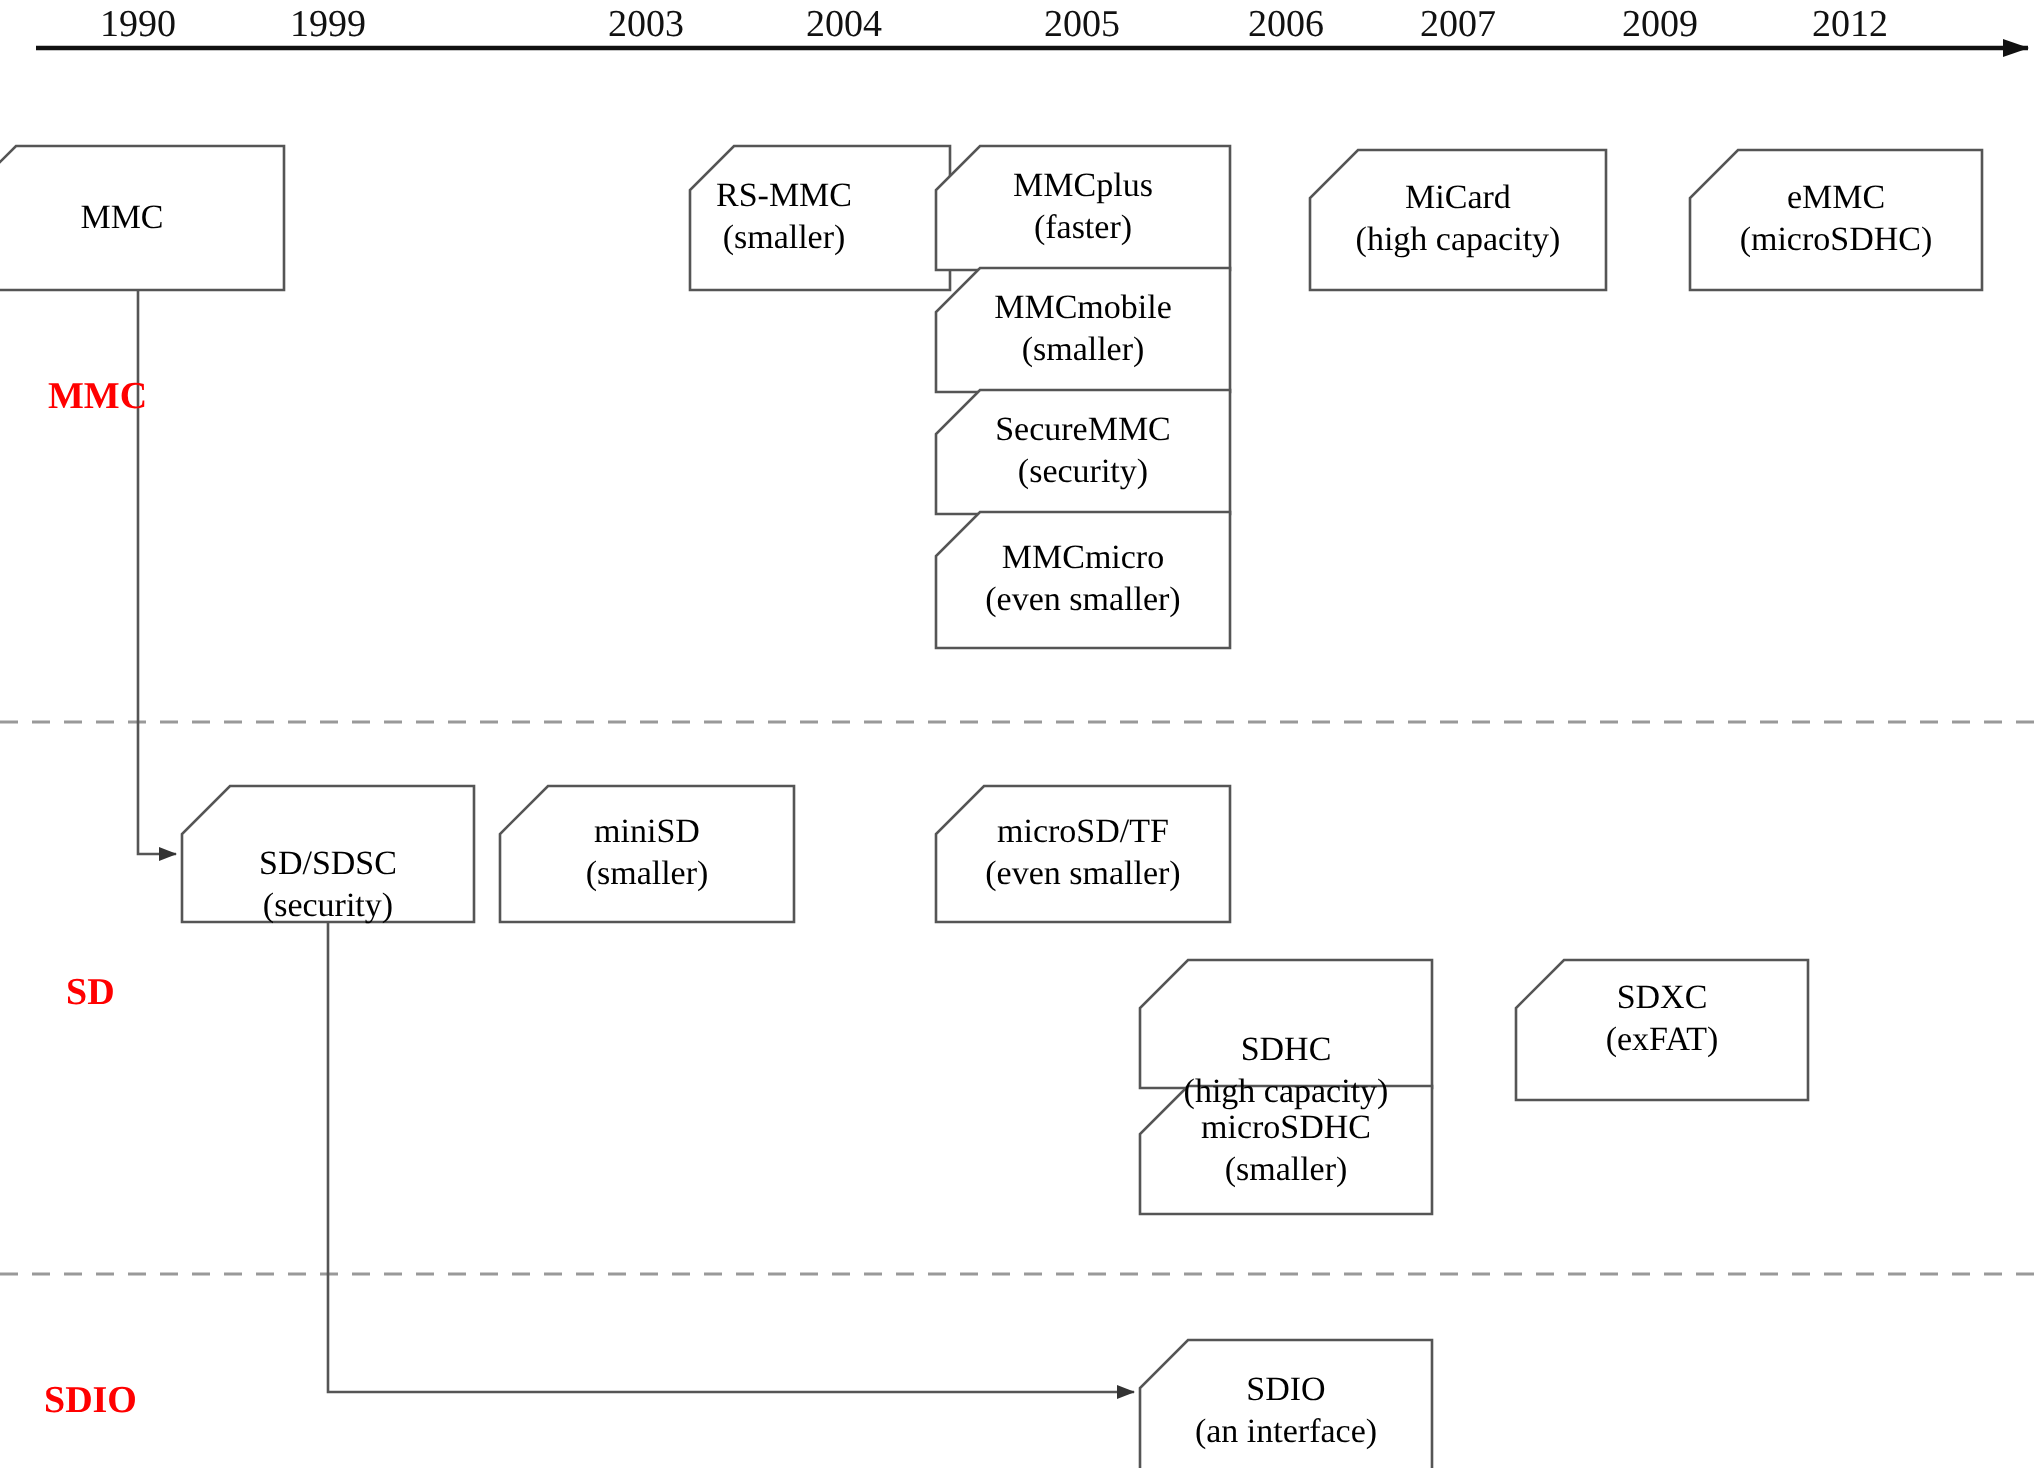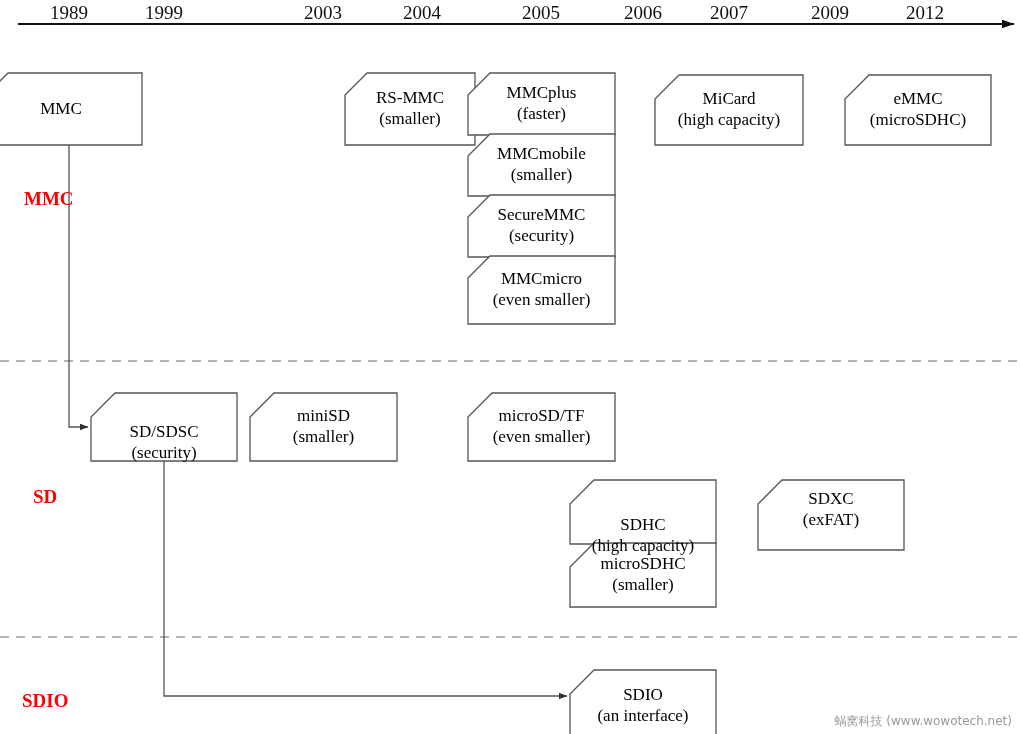--- a/index.html
+++ b/index.html
@@ -116,35 +116,35 @@
         <polygon points="782,480 904,480 904,550 758,550 758,504" fill="#ffffff" stroke="#555555" stroke-width="1.3" stroke-linejoin="miter"></polygon>
         <polygon points="594,670 716,670 716,742 570,742 570,694" fill="#ffffff" stroke="#555555" stroke-width="1.3" stroke-linejoin="miter"></polygon>
       </g>
     <g id="connector-layer">
         <path d="M 69,145 L 69,427 L 88,427" fill="none" stroke="#555555" stroke-width="1.3" marker-end="url(#arrowhead)"></path>
         <path d="M 164,461 L 164,696 L 567,696" fill="none" stroke="#555555" stroke-width="1.3" marker-end="url(#arrowhead)"></path>
       </g>
   </svg>
 
   <div id="years-layer">
-      <div class="year" style="left: 69px;">1989</div>
+      <div class="year" style="left: 69px;">1990</div>
       <div class="year" style="left: 164px;">1999</div>
       <div class="year" style="left: 323px;">2003</div>
       <div class="year" style="left: 422px;">2004</div>
       <div class="year" style="left: 541px;">2005</div>
       <div class="year" style="left: 643px;">2006</div>
       <div class="year" style="left: 729px;">2007</div>
       <div class="year" style="left: 830px;">2009</div>
       <div class="year" style="left: 925px;">2012</div>
     </div>
   <div id="boxes-layer">
       <div class="cardbox" style="left: -20px; top: 73px; width: 162px; height: 72px;">
         <span class="nm">MMC</span>
       </div>
-      <div class="cardbox" style="left: 345px; top: 73px; width: 130px; height: 72px;">
+      <div class="cardbox" style="left: 327px; top: 73px; width: 130px; height: 72px;">
         <span class="nm">RS-MMC</span>
         <span class="ds">(smaller)</span>
       </div>
       <div class="cardbox" style="left: 468px; top: 73px; width: 147px; height: 62px;">
         <span class="nm">MMCplus</span>
         <span class="ds">(faster)</span>
       </div>
       <div class="cardbox" style="left: 468px; top: 134px; width: 147px; height: 62px;">
         <span class="nm">MMCmobile</span>
         <span class="ds">(smaller)</span>
@@ -193,14 +193,13 @@
         <span class="nm">SDIO</span>
         <span class="ds">(an interface)</span>
       </div>
     </div>
   <div id="rowlabels-layer">
       <div class="rowlabel" style="left: 24px; top: 188px;">MMC</div>
       <div class="rowlabel" style="left: 33px; top: 444px; margin-top: 42px;">SD</div>
       <div class="rowlabel" style="left: 22px; top: 690px;">SDIO</div>
     </div>
 
-  <div class="watermark">蜗窝科技 (www.wowotech.net)</div>
 </div>
 
 </body></html>

